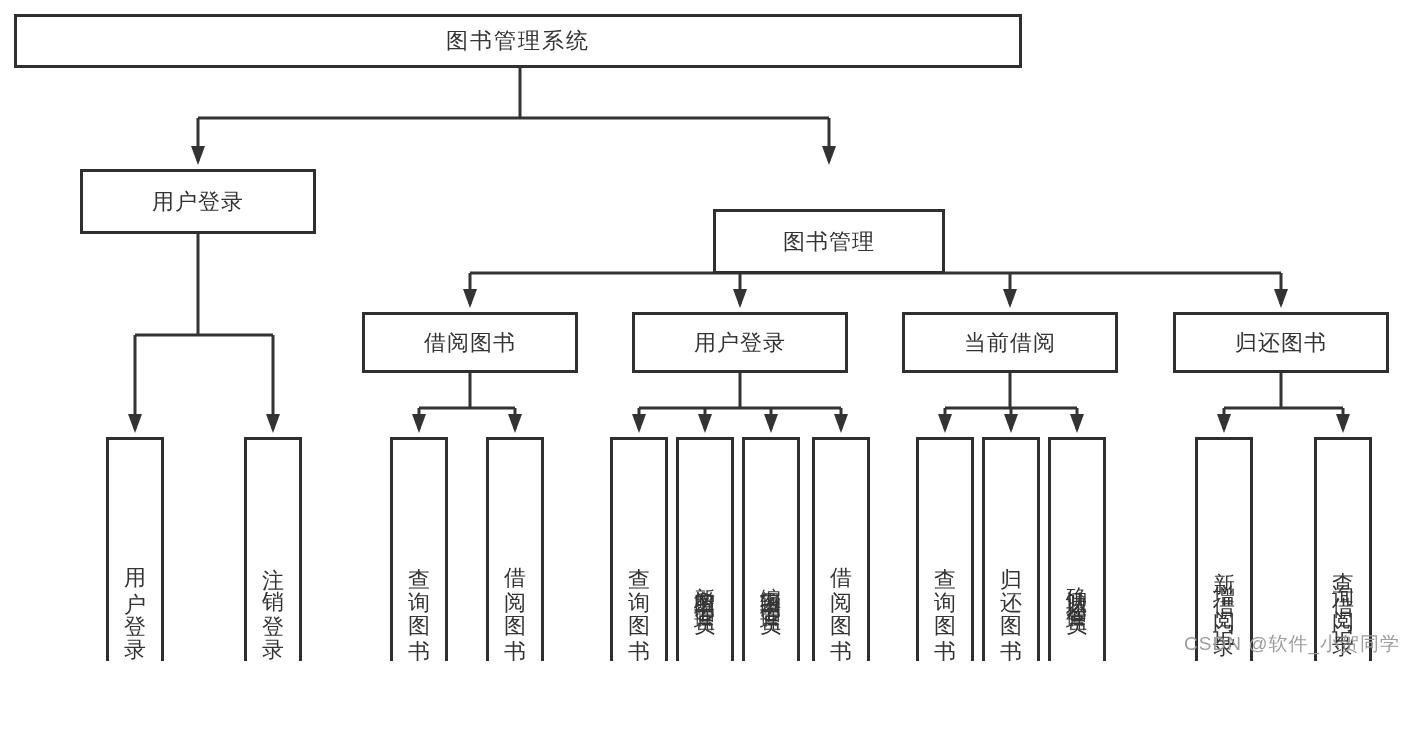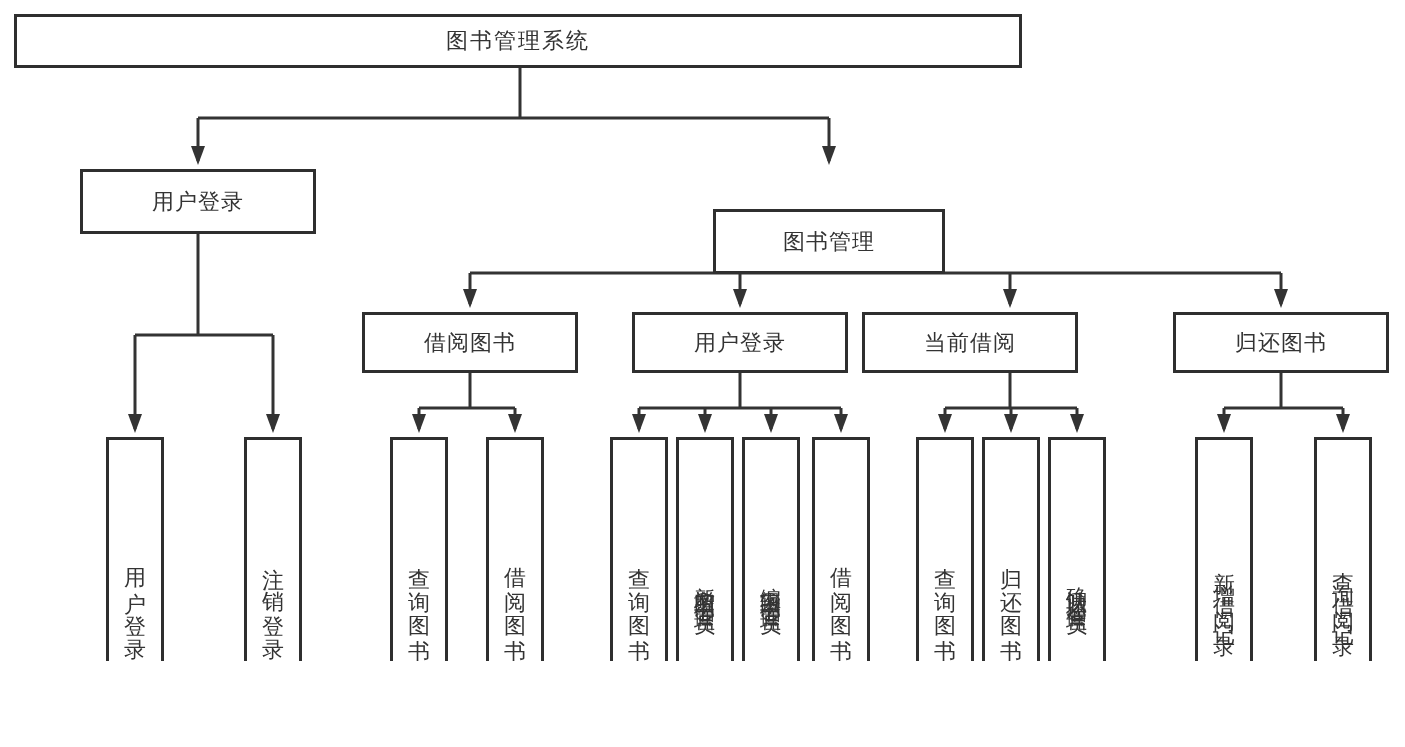--- a/index.html
+++ b/index.html
@@ -123,21 +123,21 @@
     <path d="M1343,408 L1343,429" marker-end="url(#arr)"></path>
   </svg>
 
   <div class="box hbox root-box" style="left:14px; top:14px; width:1008px; height:54px;">图书管理系统</div>
 
   <div class="box hbox" style="left:80px; top:169px; width:236px; height:65px;">用户登录</div>
   <div class="box hbox" style="left:713px; top:169px; width:232px; height:65px;margin-top:40px;">图书管理</div>
 
   <div class="box hbox" style="left:362px; top:312px; width:216px; height:61px;">借阅图书</div>
   <div class="box hbox" style="left:632px; top:312px; width:216px; height:61px;">用户登录</div>
-  <div class="box hbox" style="left:862px; top:312px; width:216px; height:61px;">当前借阅</div>
+  <div class="box hbox" style="left:902px; top:312px; width:216px; height:61px;">当前借阅</div>
   <div class="box hbox" style="left:1173px; top:312px; width:216px; height:61px;">归还图书</div>
 
   <div class="box vbox v4" style="left:106px; top:437px; width:58px; height:298px;">
       <span>用户登录</span>
     </div>
   <div class="box vbox v4" style="left:244px; top:437px; width:58px; height:298px;">
       <span>注销登录</span>
     </div>
 
   <div class="box vbox v4" style="left:390px; top:437px; width:58px; height:298px;">
@@ -170,14 +170,15 @@
       <span>确认归还（管理员）</span>
     </div>
 
   <div class="box vbox v6" style="left:1195px; top:437px; width:58px; height:298px;">
       <span>新增借阅记录</span>
     </div>
   <div class="box vbox v6" style="left:1314px; top:437px; width:58px; height:298px;">
       <span>查询借阅记录</span>
     </div>
 
+  <div class="watermark">CSDN @软件_小贺同学</div>
 
 </div>
 
 </body></html>

